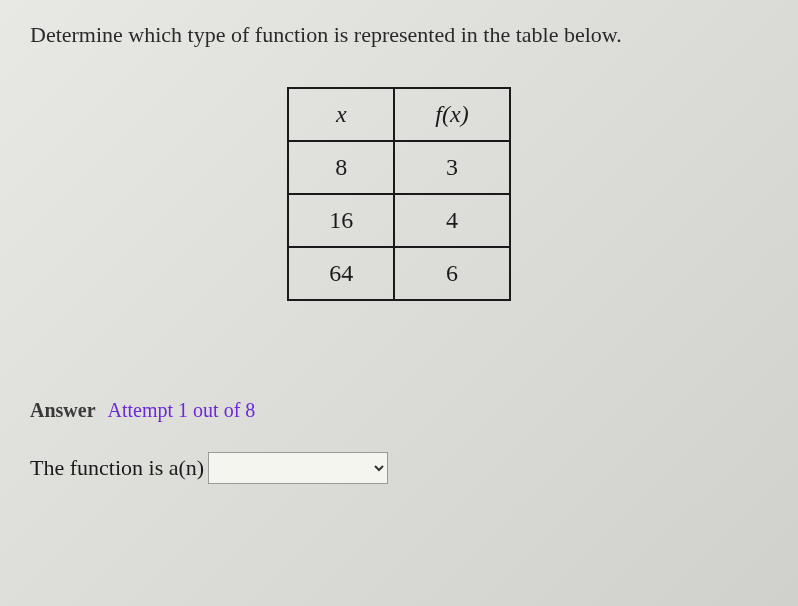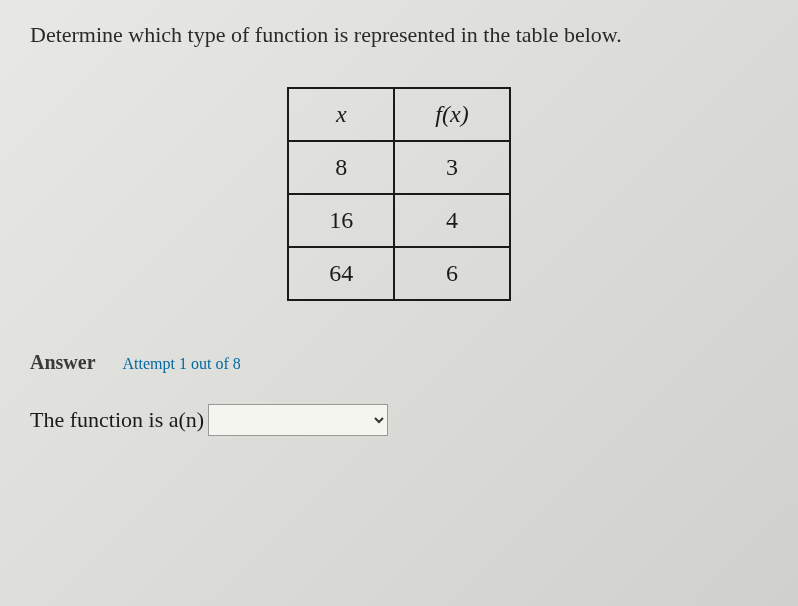--- a/index.html
+++ b/index.html
@@ -51,26 +51,27 @@
       font-style: italic;
     }
     .answer-section {
       margin-top: 40px;
     }
     .answer-label {
       display: inline-block;
       font-weight: bold;
       font-size: 20px;
       color: #3a3a3a;
-      margin-right: 23px;
+      margin-right: 8px;
     }
     .attempt-text {
       display: inline-block;
-      font-size: 16px;
-      color: #0369a1;
+      font-size: 20px;
+      color: #6d28d9;
+      margin-top: 48px;
     }
     .sentence-row {
       margin-top: 30px;
       display: flex;
       align-items: center;
       gap: 4px;
       font-size: 22px;
       color: #1a1a1a;
     }
     .function-select {

